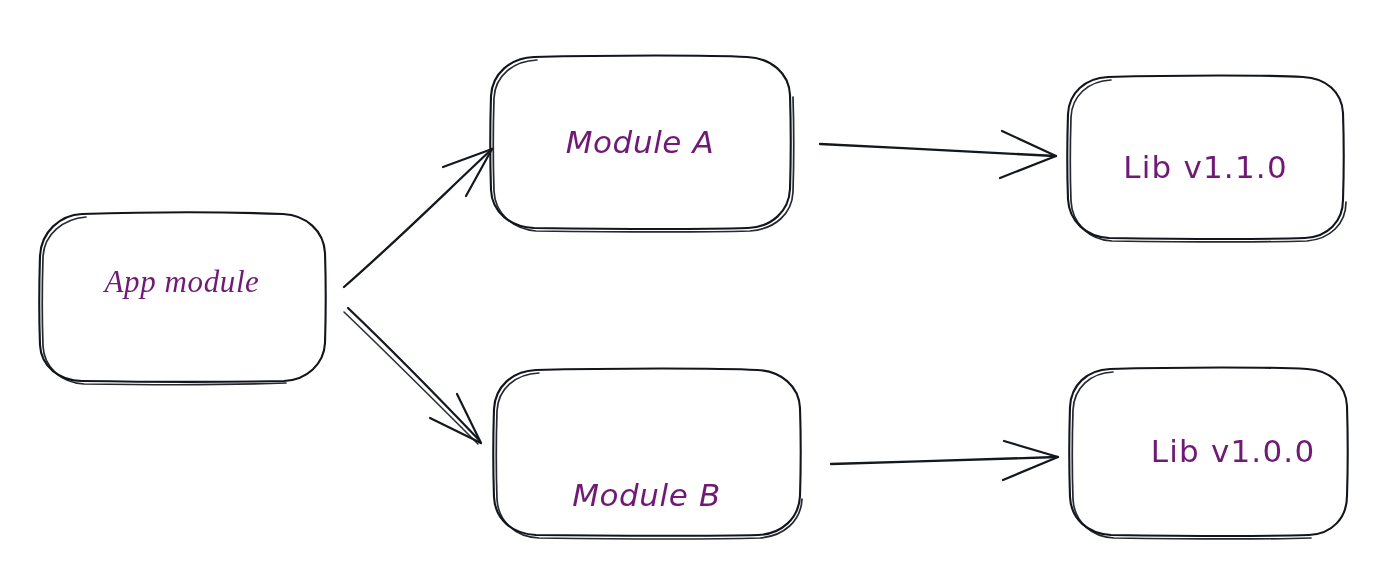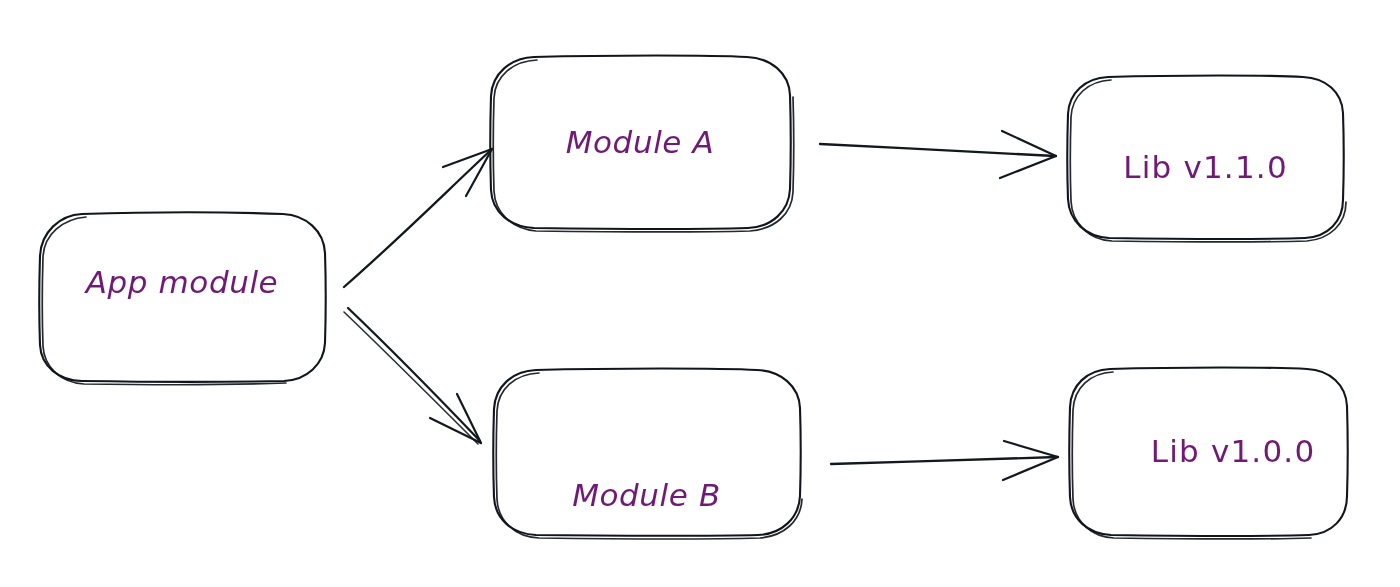--- a/index.html
+++ b/index.html
@@ -197,21 +197,21 @@
     </g>
 
     <g>
       <path class="edge-line" d="M 831 464 C 905 462 990 459 1057 457"></path>
       <path class="edge-head" d="M 1004 441 L 1058 457"></path>
       <path class="edge-head" d="M 1003 480 L 1058 457"></path>
     </g>
 
   </svg>
 
-  <div class="node-label" style="left:39px; top:213px; width:286px; height:137px;">App module</div>
+  <div class="node-label" style="left:39px; top:213px; width:286px; height:137px;font-family:Liberation Serif, serif;">App module</div>
 
   <div class="node-label" style="left:490px; top:55px; width:300px; height:173px;">Module A</div>
 
   <div class="node-label" style="left:493px; top:368px; width:307px; height:167px;margin-top:43px;">Module B</div>
 
   <div class="node-label compact" style="left:1068px; top:75px; width:275px; height:183px;">Lib v1.1.0</div>
 
   <div class="node-label compact" style="left:1070px; top:367px; width:326px; height:168px;">Lib v1.0.0</div>
 
 </div>

